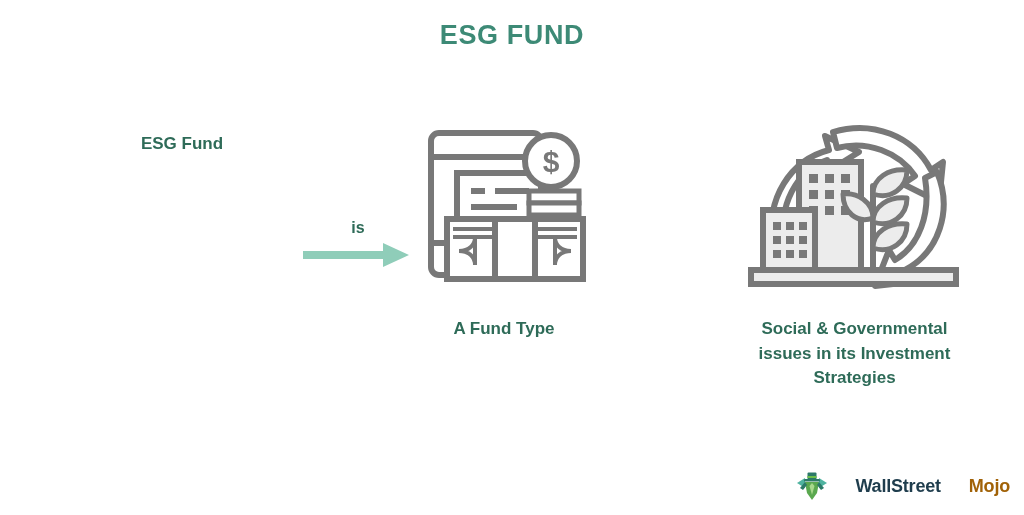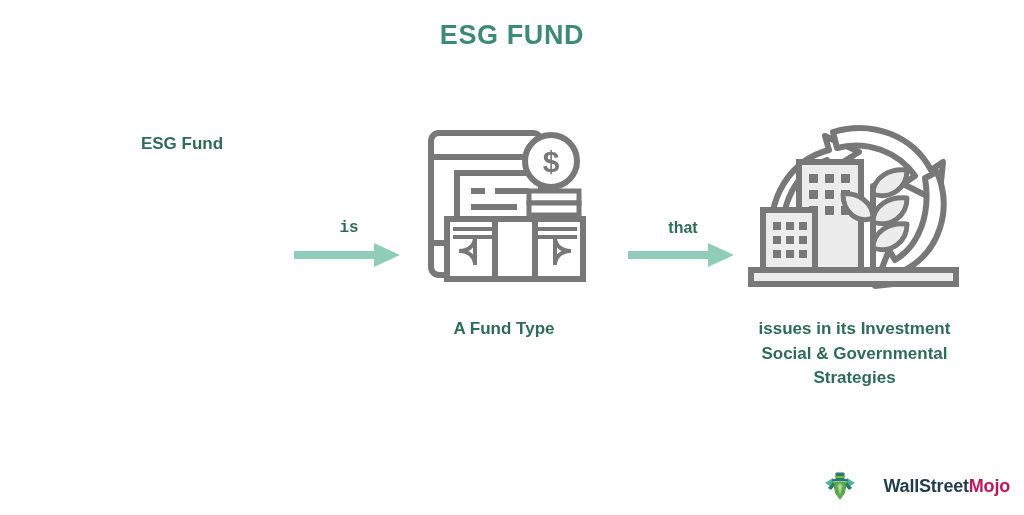--- a/index.html
+++ b/index.html
@@ -59,21 +59,21 @@
   #node-2 { left: 400px; top: 0; width: 208px; }
   #node-3 { left: 712px; top: 0; width: 285px; }
 
   
   .arrow-group {
     position: absolute;
     top: 108px;
     width: 110px;
     height: 60px;
   }
-  #arrow-1 { left: 294px; font-family: Liberation Mono, monospace; }
+  #arrow-1 { left: 303px; }
   #arrow-2 { left: 628px; }
 
   .arrow-label {
     font-size: 16px;
     font-weight: bold;
     color: #2e6b58;
     text-align: center;
     margin-bottom: 4px;
     height: 20px;
     line-height: 20px;
@@ -91,21 +91,21 @@
     align-items: center;
     gap: 7px;
   }
   .logo-text {
     font-size: 18px;
     font-weight: bold;
     letter-spacing: -0.2px;
     white-space: nowrap;
   }
   .logo-text .w { color: #1f3d4d; margin-left: 20px; }
-  .logo-text .m { color: #be185d; }
+  .logo-text .m { color: #a16207; margin-left: 28px; }
 </style>
 </head>
 <body>
 
 <div class="page-title">ESG FUND</div>
 
 <div class="flow">
 
   <div class="node" id="node-1">
     <div class="node-label">ESG Fund</div>
@@ -143,26 +143,20 @@
         <line x1="116" y1="114" x2="158" y2="114" stroke="#787878" stroke-width="4"></line>
         <line x1="116" y1="122" x2="158" y2="122" stroke="#787878" stroke-width="4"></line>
         <rect x="76" y="104" width="40" height="60" stroke="#787878" stroke-width="6" fill="#ffffff"></rect>
         <path d="M40 136 C50 136 56 130 56 122 L56 150 C56 142 50 136 40 136 Z" stroke="#787878" stroke-width="4" fill="none"></path>
         <path d="M152 136 C142 136 136 130 136 122 L136 150 C136 142 142 136 152 136 Z" stroke="#787878" stroke-width="4" fill="none"></path>
       </svg>
     </div>
     <div class="node-label">A Fund Type</div>
   </div>
 
-  <div class="arrow-group" id="arrow-2">
-    <div class="arrow-label">that</div>
-    <svg class="arrow-shape" width="106" height="26" viewBox="0 0 106 26">
-      <path d="M0 9 L80 9 L80 1 L106 13 L80 25 L80 17 L0 17 Z" fill="#8fcdb9"></path>
-    </svg>
-  </div>
 
   <div class="node" id="node-3">
     <div class="node-icon">
       <svg width="215" height="185" viewBox="0 0 215 185" fill="none">
 
         <path d="M26 135 C18 88 44 50 82 40 L78 26 L112 42 L80 62 L80 50
                  C50 60 30 96 38 135 Z" fill="#ffffff" stroke="#787878" stroke-width="6" stroke-linejoin="round"></path>
 
         <path d="M86 22 C126 10 166 26 184 60 L196 52 L192 92 L156 74 L168 66
                  C152 42 120 30 90 38 Z" fill="#ffffff" stroke="#787878" stroke-width="6" stroke-linejoin="round"></path>
@@ -200,22 +194,22 @@
 
         <path d="M126 84 C126 68 142 58 160 60 C160 78 144 90 126 84 Z" fill="#ececec" stroke="#787878" stroke-width="5" stroke-linejoin="round"></path>
         <path d="M126 108 C126 92 110 82 96 84 C96 102 110 114 126 108 Z" fill="#ececec" stroke="#787878" stroke-width="5" stroke-linejoin="round"></path>
         <path d="M126 112 C126 96 142 86 160 88 C160 106 144 118 126 112 Z" fill="#ececec" stroke="#787878" stroke-width="5" stroke-linejoin="round"></path>
         <path d="M126 138 C126 122 142 112 160 114 C160 132 144 144 126 138 Z" fill="#ececec" stroke="#787878" stroke-width="5" stroke-linejoin="round"></path>
 
         <rect x="4" y="160" width="205" height="14" fill="#ececec" stroke="#787878" stroke-width="6"></rect>
       </svg>
     </div>
     <div class="node-label">
+      <div>Social &amp; Governmental</div>
       <div>issues in its Investment</div>
-      <div>Social &amp; Governmental</div>
       <div>Strategies</div>
     </div>
   </div>
 
 </div>
 
 <div class="logo">
   <svg width="32" height="30" viewBox="0 0 32 30">
 
     <path d="M1 12 L9 7 L9 17 Z" fill="#4fb3a0"></path>

